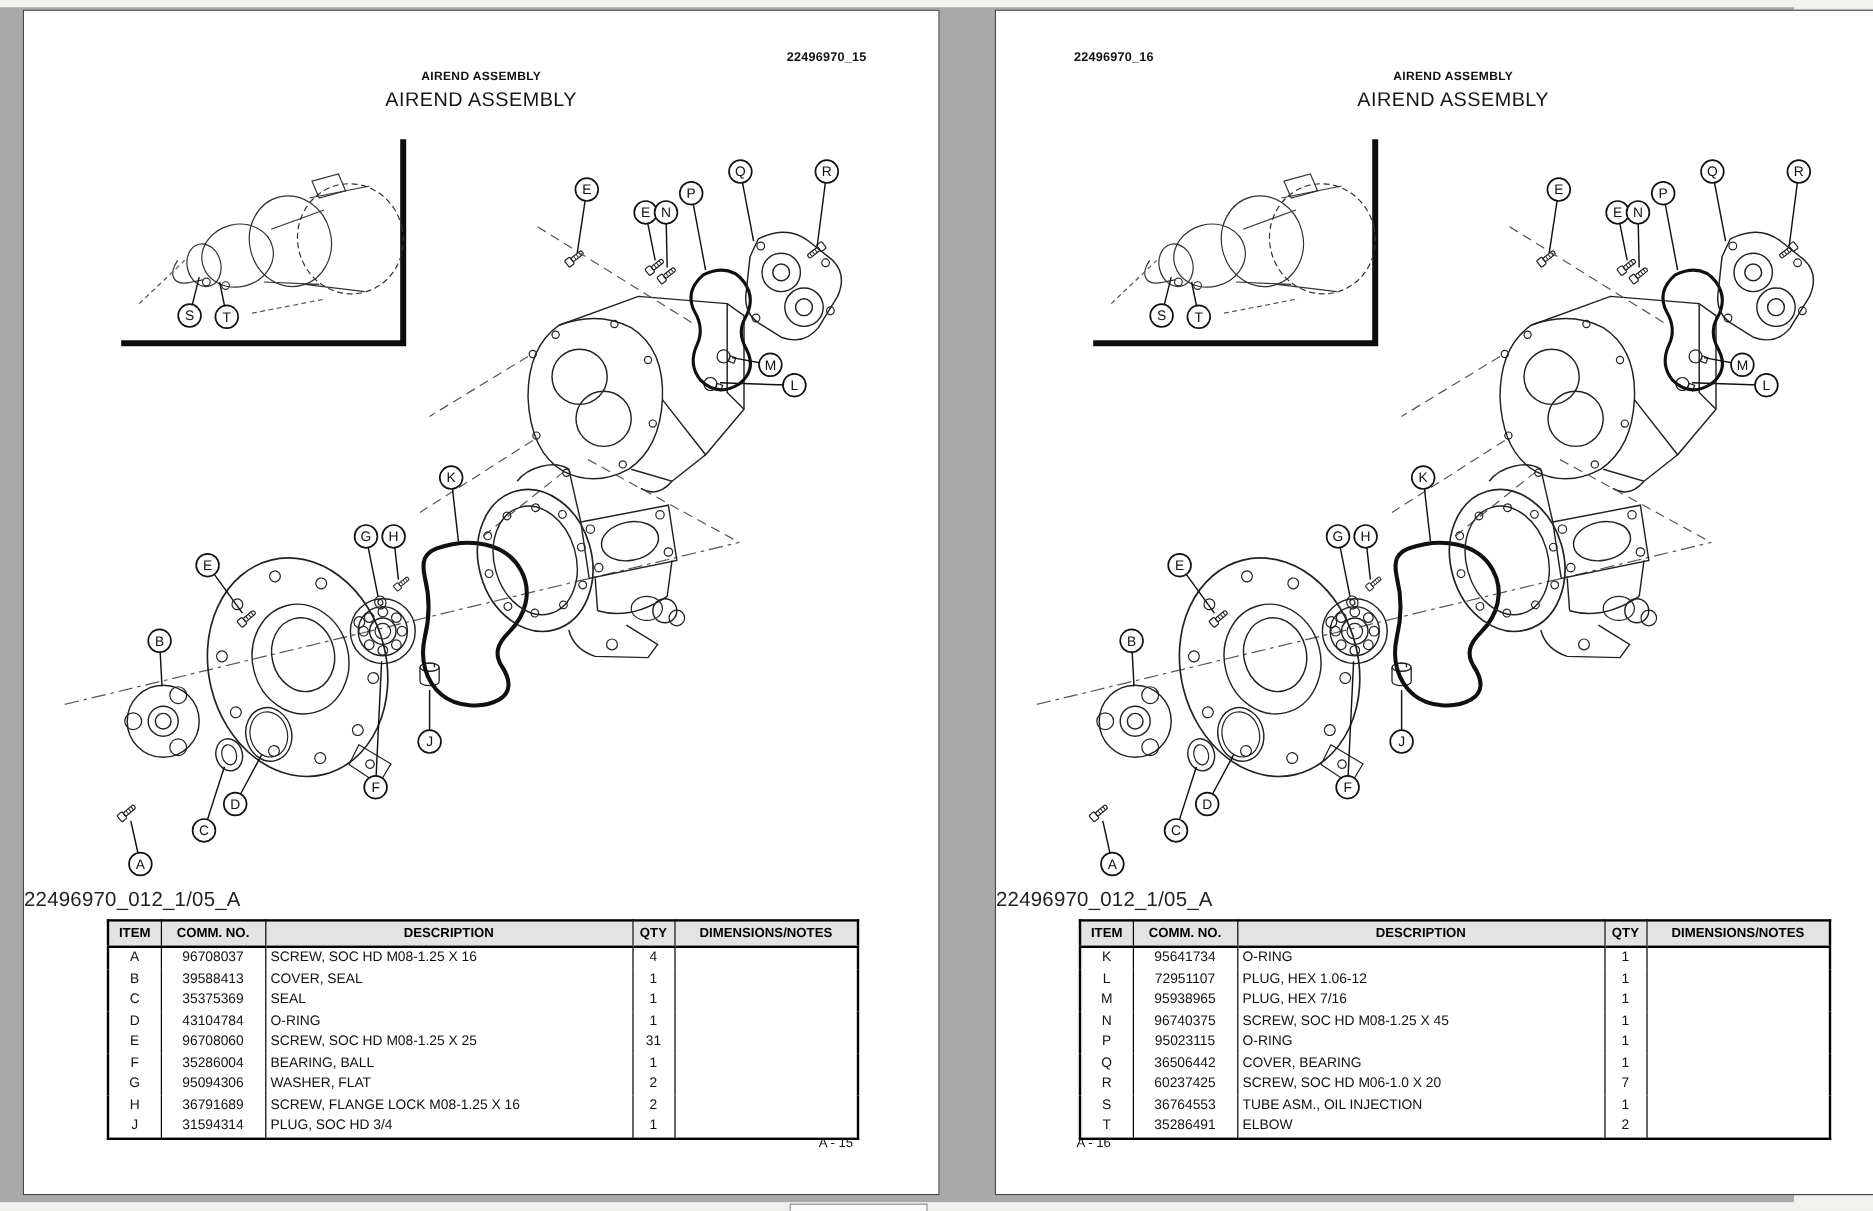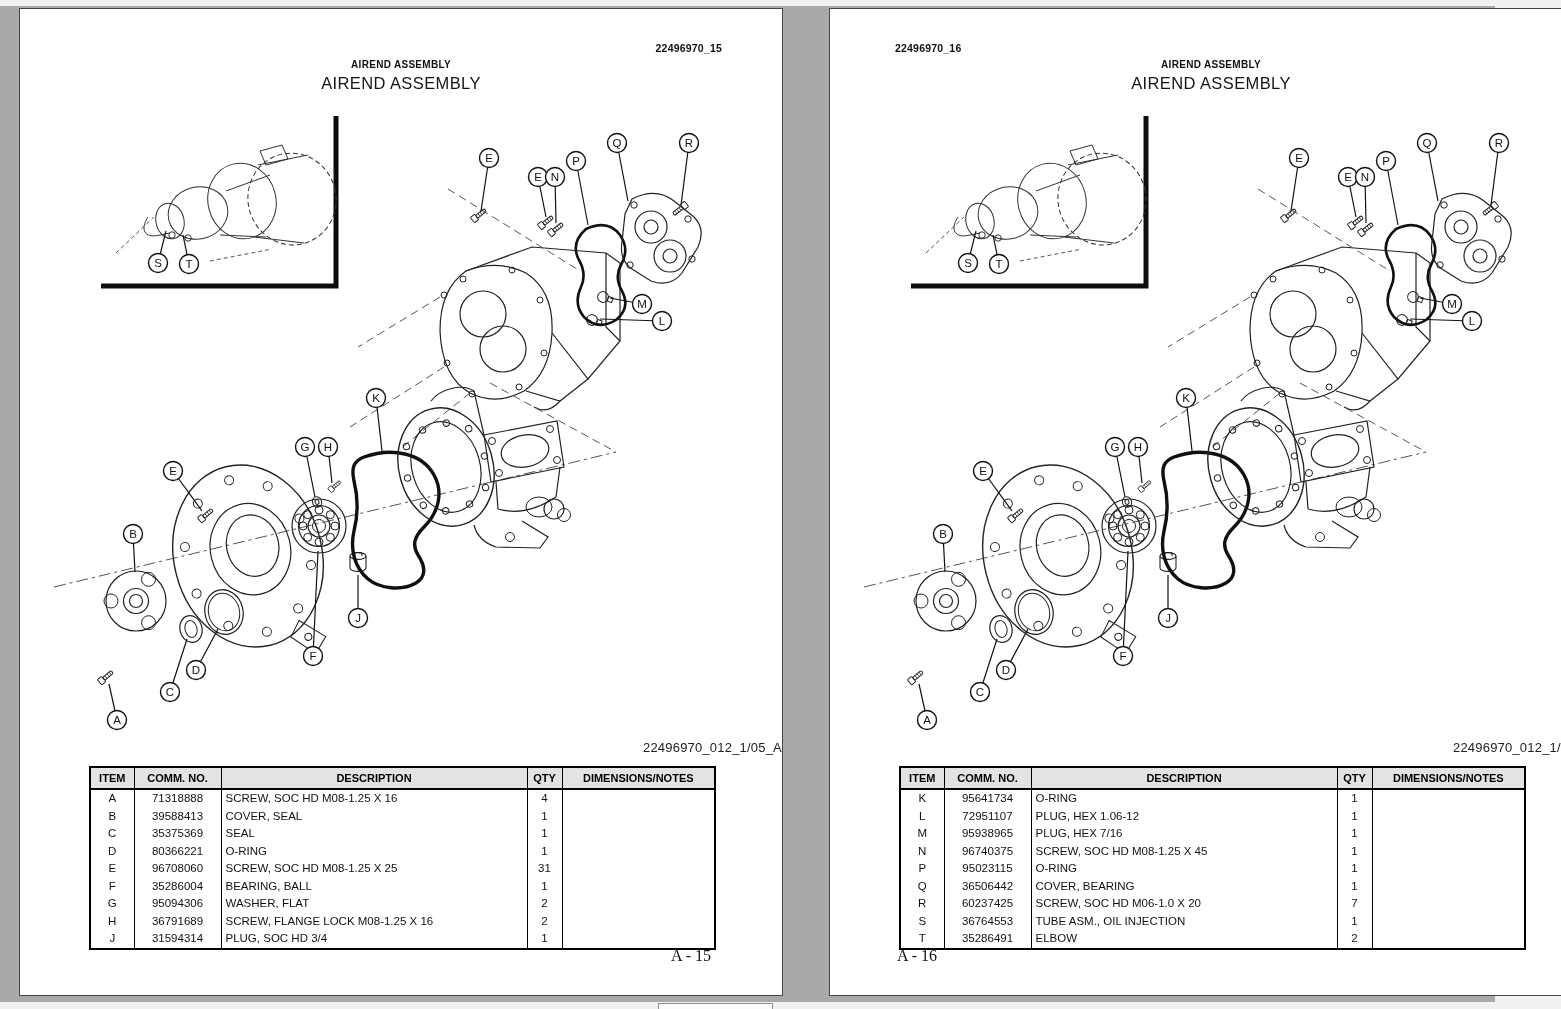--- a/index.html
+++ b/index.html
@@ -28,43 +28,43 @@
   .title-small{
     position:absolute;top:50px;left:0;width:100%;text-align:center;
     font-size:10px;font-weight:bold;color:#111;letter-spacing:0.3px;
   }
   .title-large{
     position:absolute;top:65px;left:0;width:100%;text-align:center;
     font-size:16.5px;font-weight:400;color:#151515;letter-spacing:0.4px;
   }
   svg.diagram{position:absolute;left:0;top:92px;width:764px;height:656px;}
   .figure-caption{
-    position:absolute;top:731px;left:0;width:100%;text-align:right;
-    font-size:13px;color:#222;letter-spacing:0.2px;
+    position:absolute;top:731px;left:0;width:100%;text-align:left;
+    font-size:17px;color:#222;letter-spacing:0.2px;
   }
   .parts-table{
     position:absolute;left:69px;top:757px;width:625px;
     border-collapse:collapse;table-layout:fixed;
     border:2px solid #000;
   }
   .parts-table th{
     background:#e3e3e3;border-left:1px solid #000;border-bottom:2px solid #000;
     font-size:11px;font-weight:bold;color:#000;height:20px;padding:0 2px;
     text-align:center;overflow:hidden;white-space:nowrap;
   }
   .parts-table th:first-child{border-left:none;}
   .parts-table td{
     border-left:1px solid #000;font-size:11.5px;color:#111;height:17.5px;
     padding:0 4px;overflow:hidden;white-space:nowrap;line-height:17.5px;
   }
   .parts-table td:first-child{border-left:none;}
   .parts-table td:nth-child(1),.parts-table td:nth-child(2),.parts-table td:nth-child(4){text-align:center;}
   .parts-table td:nth-child(3),.parts-table td:nth-child(5){text-align:left;}
   .page-number{
-    position:absolute;top:938px;font-size:16px;color:#111;white-space:nowrap;font-family:Liberation Serif, serif;
+    position:absolute;top:938px;font-size:11px;color:#111;white-space:nowrap;
   }
   .page-number--right{right:71px;}
   .page-number--left{left:67px;}
   .bottom-strip{
     position:absolute;left:0;top:1002px;width:1561px;height:7px;background:#f1f1ef;
   }
   .bottom-widget{
     position:absolute;left:658px;top:1px;width:115px;height:12px;
     background:#fbfbfb;border:1px solid #8f8f8f;box-sizing:border-box;
   }
@@ -384,42 +384,42 @@
             <th>ITEM</th>
             <th>COMM. NO.</th>
             <th>DESCRIPTION</th>
             <th>QTY</th>
             <th>DIMENSIONS/NOTES</th>
           </tr>
         </thead>
         <tbody>
           <tr>
             <td>A</td>
-            <td>71318888</td>
+            <td>96708037</td>
             <td>SCREW, SOC HD M08-1.25 X 16</td>
             <td>4</td>
             <td></td>
           </tr>
           <tr>
             <td>B</td>
             <td>39588413</td>
             <td>COVER, SEAL</td>
             <td>1</td>
             <td></td>
           </tr>
           <tr>
             <td>C</td>
             <td>35375369</td>
             <td>SEAL</td>
             <td>1</td>
             <td></td>
           </tr>
           <tr>
             <td>D</td>
-            <td>80366221</td>
+            <td>43104784</td>
             <td>O-RING</td>
             <td>1</td>
             <td></td>
           </tr>
           <tr>
             <td>E</td>
             <td>96708060</td>
             <td>SCREW, SOC HD M08-1.25 X 25</td>
             <td>31</td>
             <td></td>

